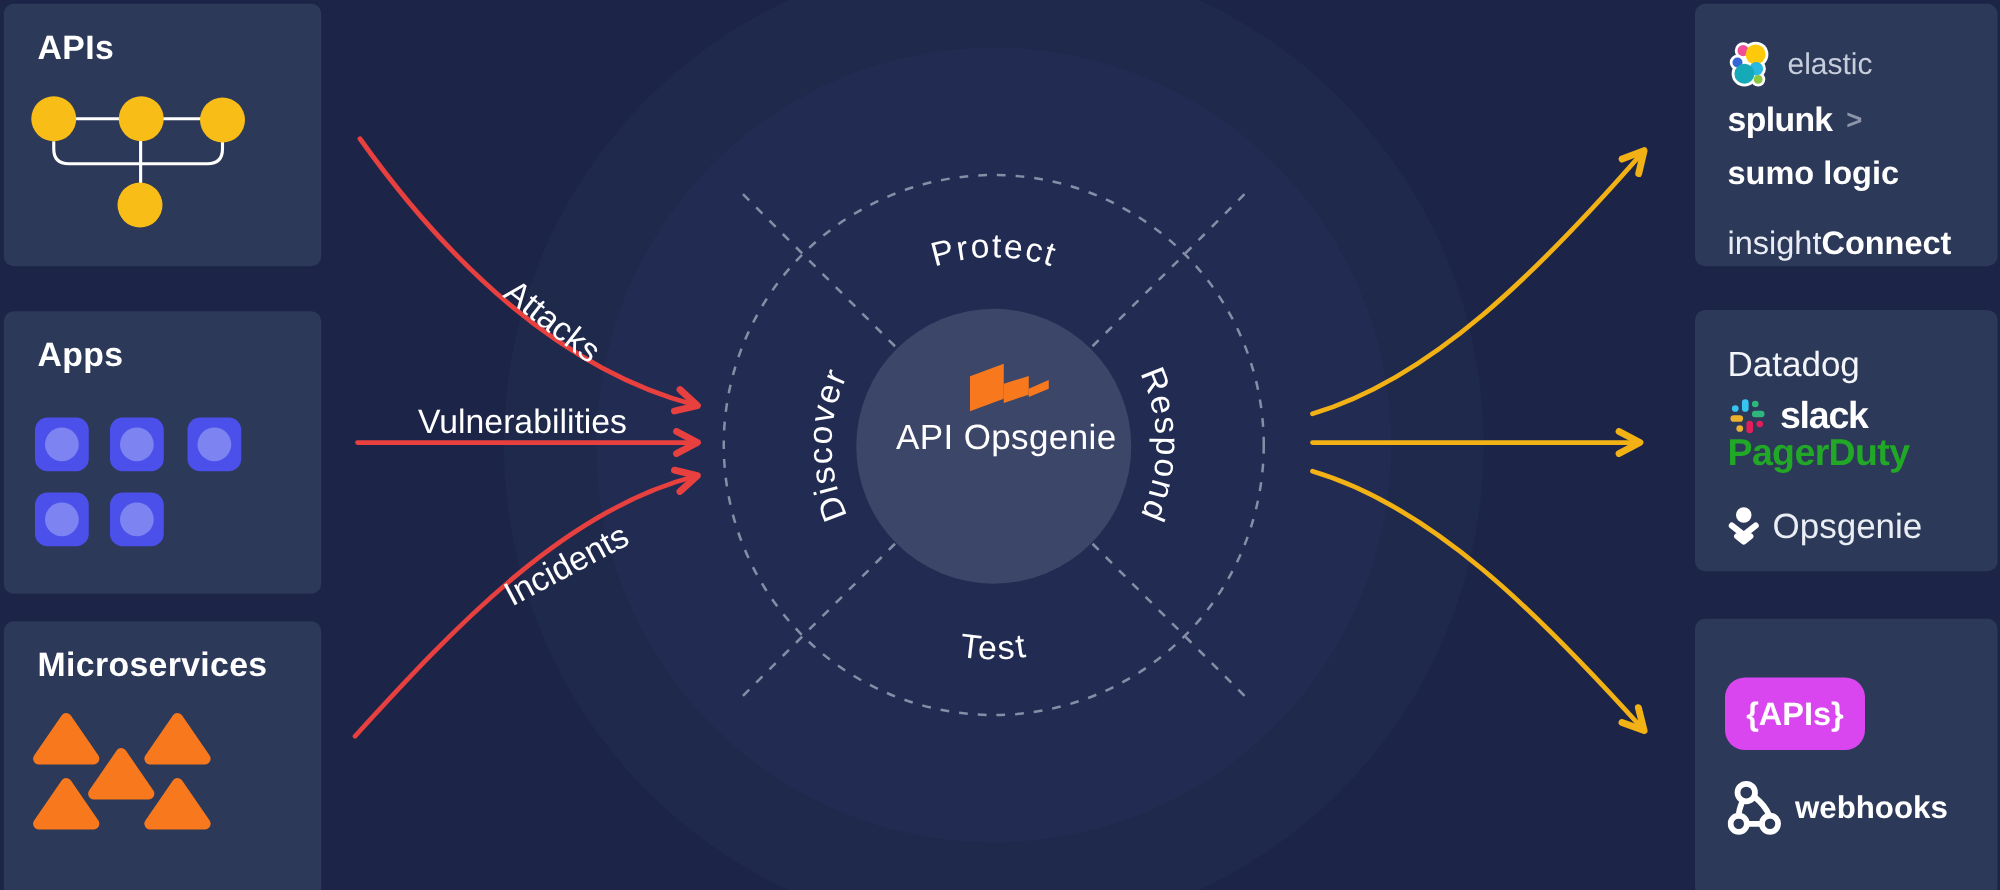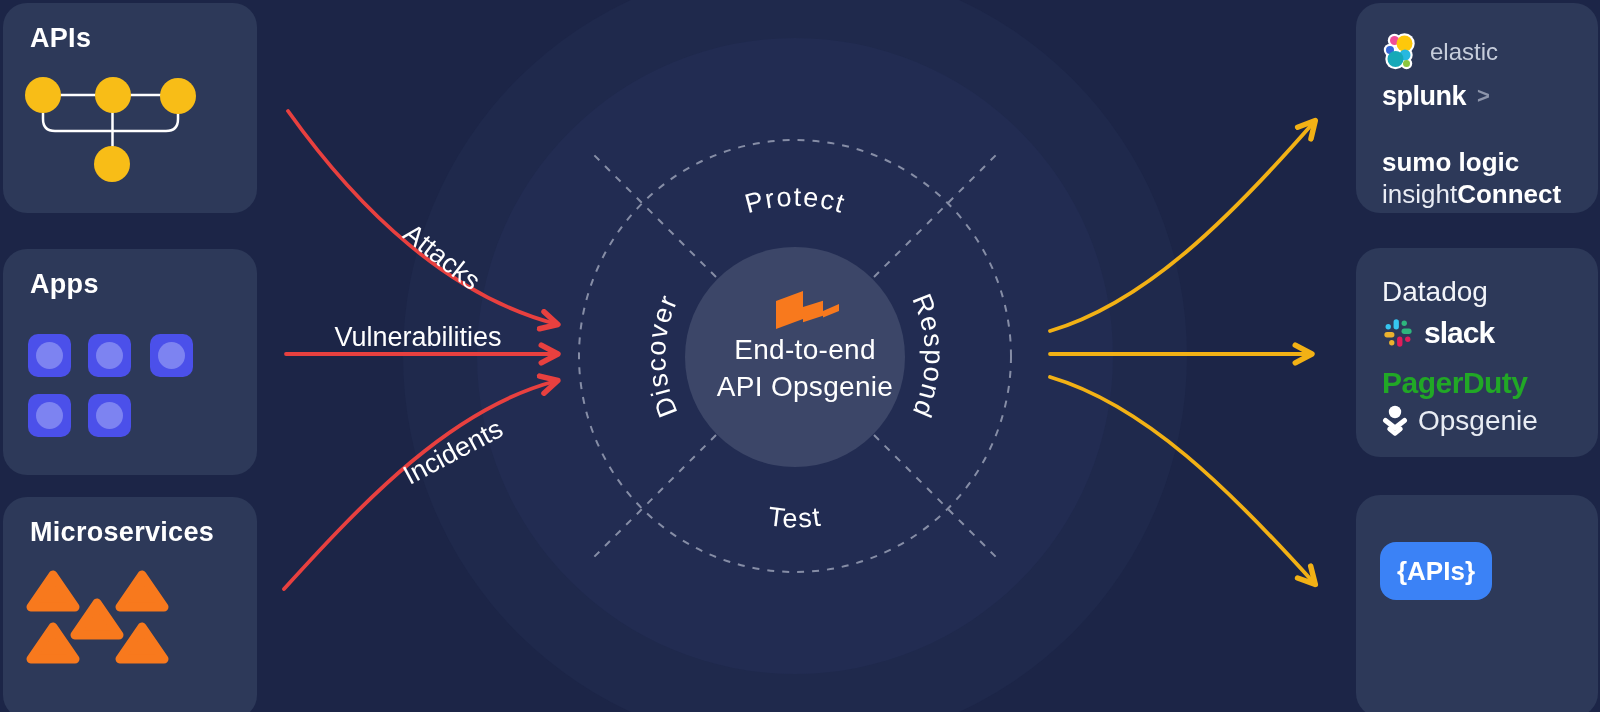--- a/index.html
+++ b/index.html
@@ -1,42 +1,42 @@
 <!DOCTYPE html>
 <html><head>
 <meta charset="utf-8">
 <style>
   html,body{margin:0;padding:0;}
   body{
     position:relative;width:1600px;height:712px;overflow:hidden;
     background:#1c2547;font-family:"Liberation Sans",sans-serif;
   }
   #stage-svg{position:absolute;left:0;top:0;width:1600px;height:712px;}
-  .card{position:absolute;background:#2d3959;border-radius:24px;}
+  .card{position:absolute;background:#2d3959;border-radius:8px;}
   .card-title{position:absolute;left:27px;top:20px;font-size:27px;font-weight:700;color:#ffffff;letter-spacing:.3px;}
   .card-art{position:absolute;}
   .app-sq{position:absolute;width:43px;height:43px;border-radius:10px;background:#4b50ea;}
   .app-sq::after{content:"";position:absolute;left:8px;top:8px;width:27px;height:27px;border-radius:50%;background:#7d83f1;}
   .hub-text{
     position:absolute;left:655px;top:331px;width:300px;text-align:center;
     color:#ffffff;font-size:28px;font-weight:500;line-height:37px;letter-spacing:.3px;
   }
   .logo-row{position:absolute;left:26px;display:flex;align-items:center;gap:10px;height:38px;}
   .elastic-text{font-size:24px;color:#c6cddb;font-weight:400;}
   .splunk-text{font-size:27px;color:#ffffff;font-weight:700;letter-spacing:-.5px;}
   .splunk-chev{font-size:22px;color:#8d95ab;font-weight:700;margin-left:1px;}
   .sumo-text{font-size:26px;color:#ffffff;font-weight:700;}
   .insight-light{font-size:26px;color:#e9ecf4;font-weight:300;}
   .insight-bold{font-size:26px;color:#ffffff;font-weight:700;}
   .datadog-text{font-size:28px;color:#f3f5fa;font-weight:400;}
   .slack-text{font-size:30px;color:#ffffff;font-weight:700;letter-spacing:-1px;}
   .pagerduty-text{font-size:30px;color:#21a826;font-weight:600;letter-spacing:-.5px;}
   .opsgenie-text{font-size:28px;color:#e9edf4;font-weight:400;}
   .apis-badge{
-    position:absolute;left:24px;top:47px;width:112px;height:58px;background:#3b82f6;border-radius:16px;
+    position:absolute;left:24px;top:47px;width:112px;height:58px;background:#d946ef;border-radius:16px;
     display:flex;align-items:center;justify-content:center;color:#ffffff;font-weight:700;font-size:26px;
   }
   .webhooks-text{font-size:25px;color:#ffffff;font-weight:700;}
   svg text{font-family:"Liberation Sans",sans-serif;}
 </style>
 </head>
 <body>
 
 <svg id="stage-svg" viewBox="0 0 1600 712">
   <defs>
@@ -99,21 +99,20 @@
   </g>
 
   <g fill="#ffffff" font-size="27">
     <text text-anchor="middle" transform="translate(442,257) rotate(38)" dy="9">Attacks</text>
     <text text-anchor="middle" transform="translate(418,346)">Vulnerabilities</text>
     <text text-anchor="middle" transform="translate(453,452) rotate(-28)" dy="9">Incidents</text>
   </g>
 </svg>
 
 <div class="hub-text">
-  <div>End-to-end</div>
   <div>API Opsgenie</div>
 </div>
 
 <div class="card" style="left:3px;top:3px;width:254px;height:210px;">
   <div class="card-title">APIs</div>
   <svg class="card-art" style="left:18px;top:70px;" width="210" height="130" viewBox="0 0 210 130">
     <g fill="none" stroke="#ffffff" stroke-width="2.5">
       <line x1="22" y1="22" x2="157" y2="22"></line>
       <line x1="91.5" y1="22" x2="91.5" y2="91"></line>
       <path d="M22,40 V46 Q22,58 34,58 H145 Q157,58 157,46 V40"></path>
@@ -168,21 +167,21 @@
       <circle cx="23" cy="22" r="5.5" fill="#28b8e0"></circle>
       <circle cx="13.5" cy="26" r="8" fill="#16a9b8"></circle>
       <circle cx="24.5" cy="30.5" r="3.5" fill="#8dc63f"></circle>
     </svg>
     <span class="elastic-text">elastic</span>
   </div>
   <div class="logo-row" style="top:74px;">
     <span class="splunk-text">splunk</span>
       <span class="splunk-chev">&gt;</span>
   </div>
-  <div class="logo-row" style="top:116px;margin-top:24px;">
+  <div class="logo-row" style="top:116px;">
     <span class="sumo-text">sumo logic</span>
   </div>
   <div class="logo-row" style="top:172px;gap:0;">
     <span class="insight-light">insight</span>
       <span class="insight-bold">Connect</span>
   </div>
 </div>
 
 <div class="card" style="left:1356px;top:248px;width:242px;height:209px;">
   <div class="logo-row" style="top:25px;">
@@ -196,28 +195,41 @@
         <rect x="4" y="25.5" width="17" height="9" rx="4.5" fill="#ECB22E"></rect>
           <circle cx="16.5" cy="43.5" r="4.5" fill="#ECB22E"></circle>
         <rect x="25.5" y="33" width="9" height="17" rx="4.5" fill="#E01E5A"></rect>
           <circle cx="43.5" cy="37.5" r="4.5" fill="#E01E5A"></circle>
         <rect x="33" y="19.5" width="17" height="9" rx="4.5" fill="#2EB67D"></rect>
           <circle cx="37.5" cy="10.5" r="4.5" fill="#2EB67D"></circle>
       </g>
     </svg>
     <span class="slack-text">slack</span>
   </div>
-  <div class="logo-row" style="top:116px;justify-content:center;">
+  <div class="logo-row" style="top:96px;justify-content:center;">
     <span class="pagerduty-text">PagerDuty</span>
   </div>
   <div class="logo-row" style="top:154px;">
     <svg width="26" height="32" viewBox="0 0 26 32">
       <circle cx="13" cy="7" r="6.2" fill="#ffffff"></circle>
       <path d="M3.5,15.5 L13,23 L22.5,15.5" fill="none" stroke="#ffffff" stroke-width="5" stroke-linecap="round" stroke-linejoin="round"></path>
       <path d="M7.5,24 L13,28.5 L18.5,24" fill="none" stroke="#ffffff" stroke-width="4.5" stroke-linecap="round" stroke-linejoin="round"></path>
     </svg>
     <span class="opsgenie-text">Opsgenie</span>
   </div>
 </div>
 
 <div class="card" style="left:1356px;top:495px;width:242px;height:222px;">
   <div class="apis-badge">{APIs}</div>
+  <div class="logo-row" style="top:125px;height:52px;">
+    <svg width="44" height="50" viewBox="0 0 44 50">
+      <g fill="none" stroke="#ffffff" stroke-width="4.6" stroke-linecap="round">
+        <circle cx="15" cy="13" r="7"></circle>
+        <circle cx="9" cy="38" r="6.5"></circle>
+        <circle cx="34" cy="38" r="6.5"></circle>
+        <path d="M21.5,16.5 Q30,23 33.5,31.5"></path>
+        <path d="M12,20 Q9,27 9,31.5"></path>
+        <path d="M15.5,38 L27.5,38"></path>
+      </g>
+    </svg>
+    <span class="webhooks-text">webhooks</span>
+  </div>
 </div>
 
 </body></html>

